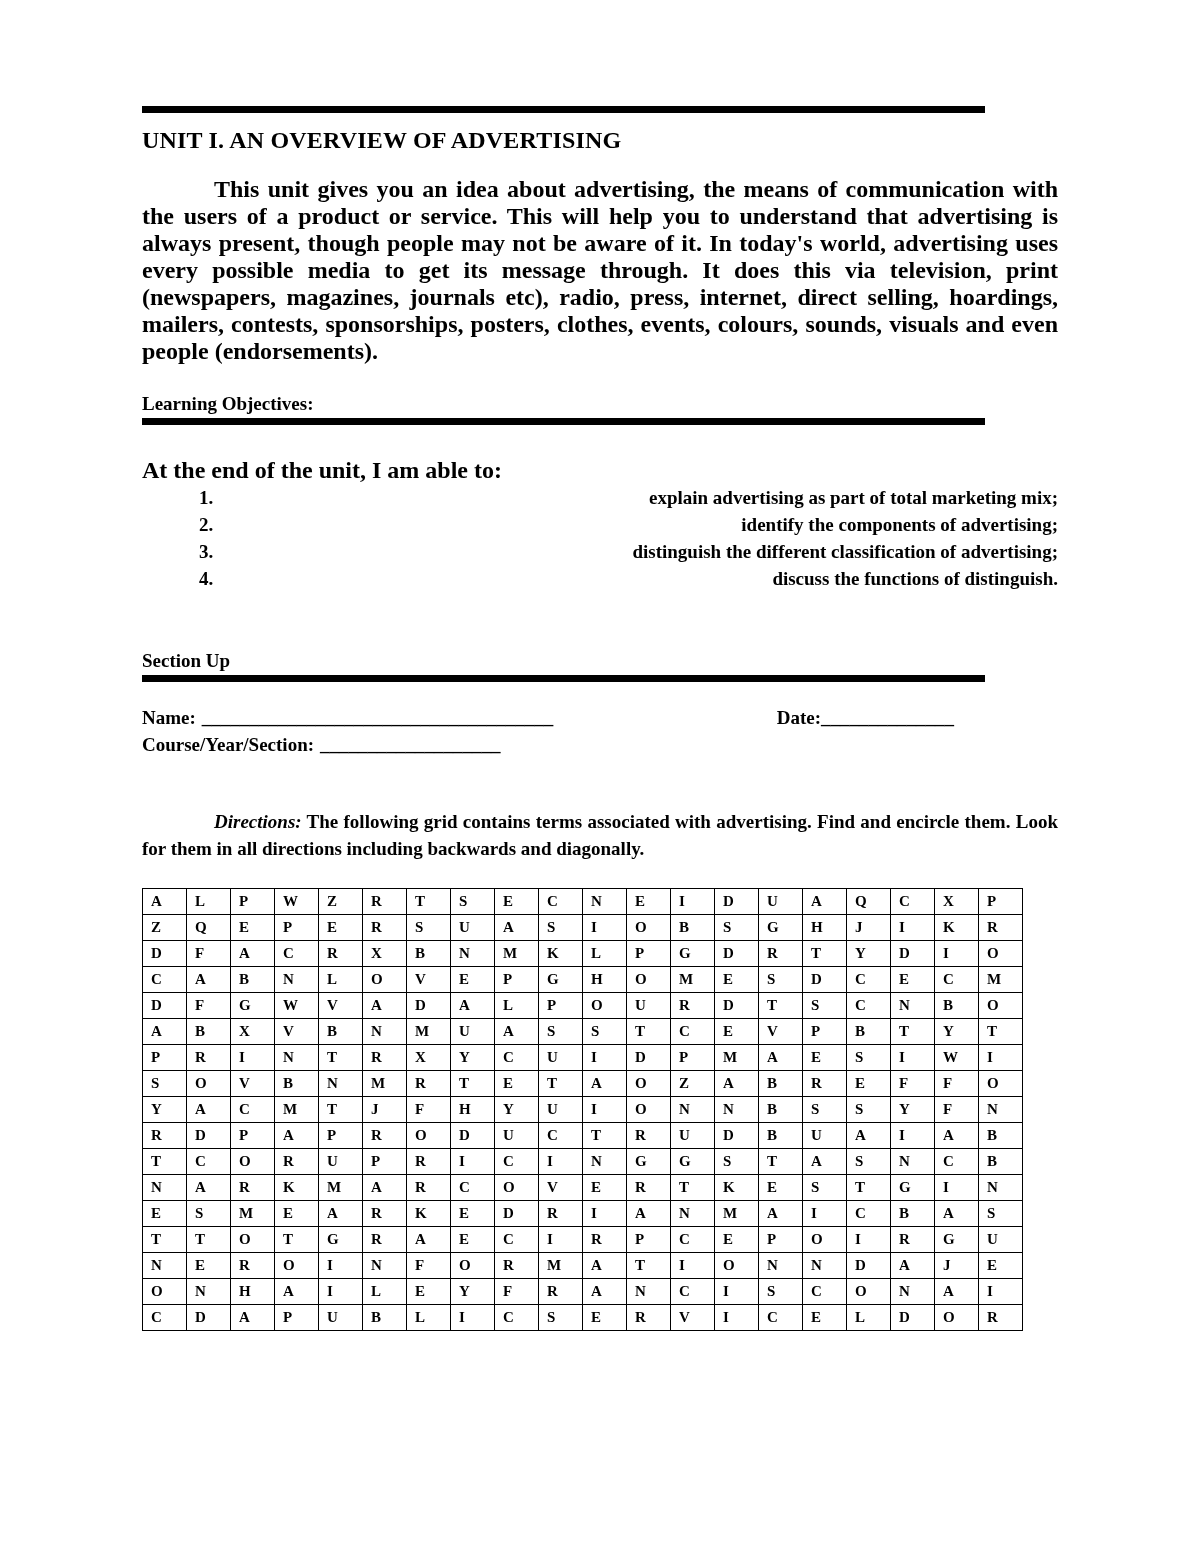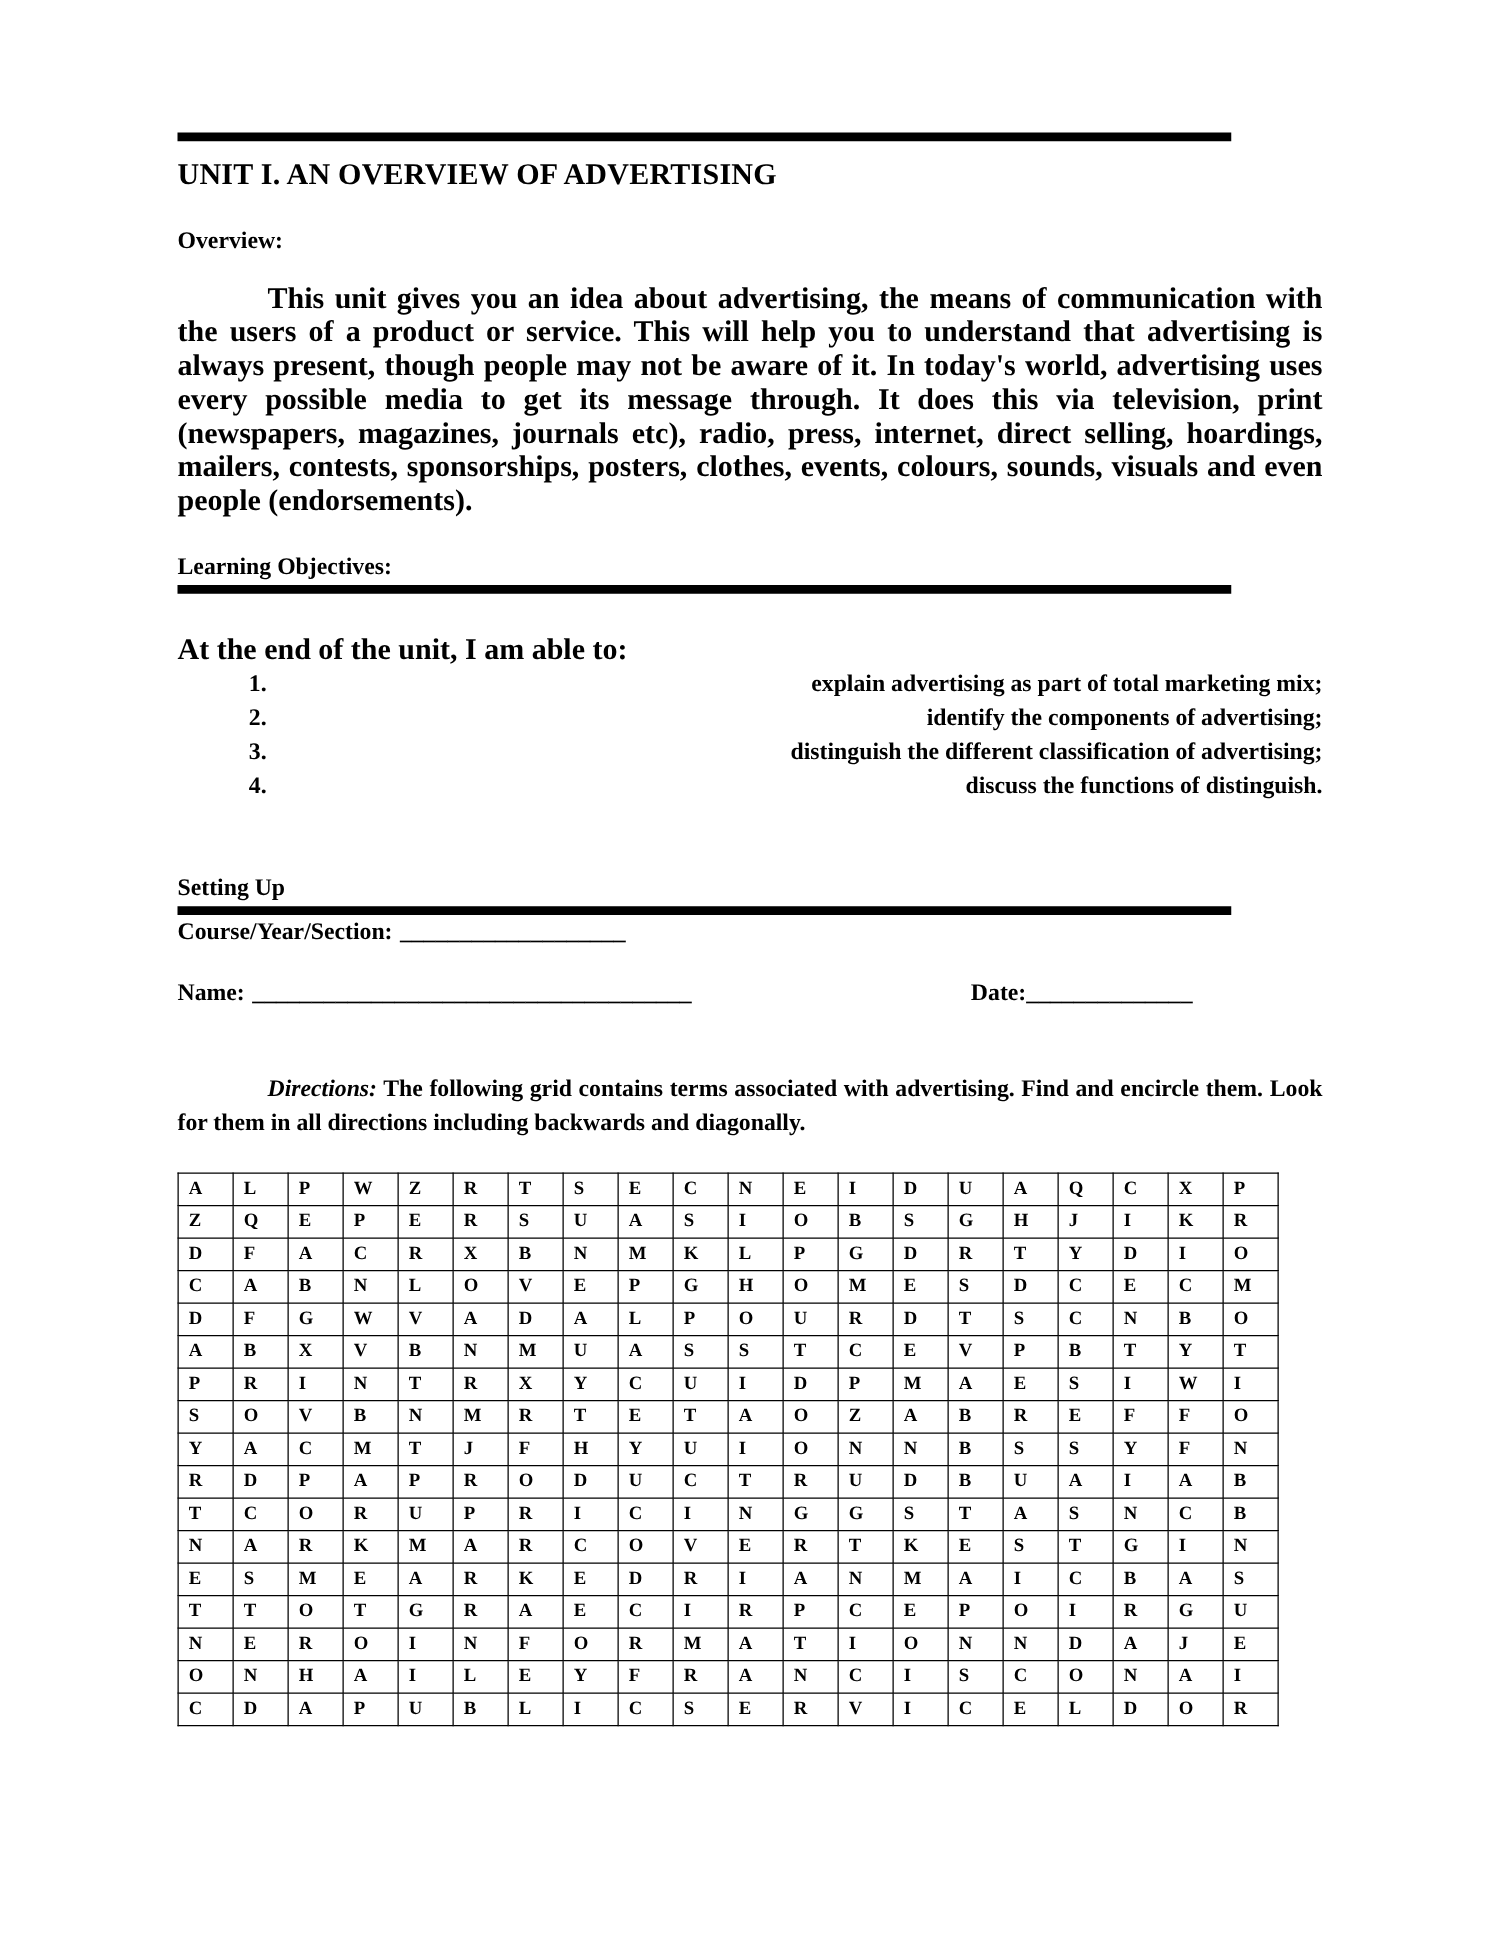--- a/index.html
+++ b/index.html
@@ -119,52 +119,51 @@
 </style>
 </head>
 <body>
 
 <div class="page">
 
   <div class="thick-rule"></div>
 
   <h1 class="doc-title">UNIT I. AN OVERVIEW OF ADVERTISING</h1>
 
-  <div class="section-heading">Overview:</div>
 
   <p class="overview-paragraph">This unit gives you an idea about advertising, the means of communication with the users of a product or service. This will help you to understand that advertising is always present, though people may not be aware of it. In today's world, advertising uses every possible media to get its message through. It does this via television, print (newspapers, magazines, journals etc), radio, press, internet, direct selling, hoardings, mailers, contests, sponsorships, posters, clothes, events, colours, sounds, visuals and even people (endorsements).</p>
 
   <div class="section-heading">Learning Objectives:</div>
   <div class="thick-rule rule-after-heading"></div>
 
   <div class="objectives-intro">At the end of the unit, I am able to:</div>
 
   <ol class="objectives-list">
     <li>explain advertising as part of total marketing mix;</li>
     <li>identify the components of advertising;</li>
     <li>distinguish the different classification of advertising;</li>
     <li>discuss the functions of distinguish.</li>
   </ol>
 
-  <div class="section-heading setting-up-heading">Setting Up</div>
+  <div class="section-heading setting-up-heading">Section Up</div>
   <div class="thick-rule rule-after-heading"></div>
-
-  <div class="fill-row">
-    <span class="label-gap">Course/Year/Section:</span>
-    <span class="blank">___________________</span>
-  </div>
 
   <div class="fill-row name-row">
     <span class="label-gap">Name:</span>
     <span class="blank">_____________________________________</span>
     <span class="date-part">
       <span>Date:</span><span class="blank">______________</span>
     </span>
   </div>
 
+  <div class="fill-row">
+    <span class="label-gap">Course/Year/Section:</span>
+    <span class="blank">___________________</span>
+  </div>
+
   <p class="directions-paragraph">
     <span class="directions-label">Directions:</span>
     <span>The following grid contains terms associated with advertising. Find and encircle them. Look for them in all directions including backwards and diagonally.</span>
   </p>
 
   <table class="word-grid">
     <tbody>
         <tr>
           <td>A</td>
           <td>L</td>

